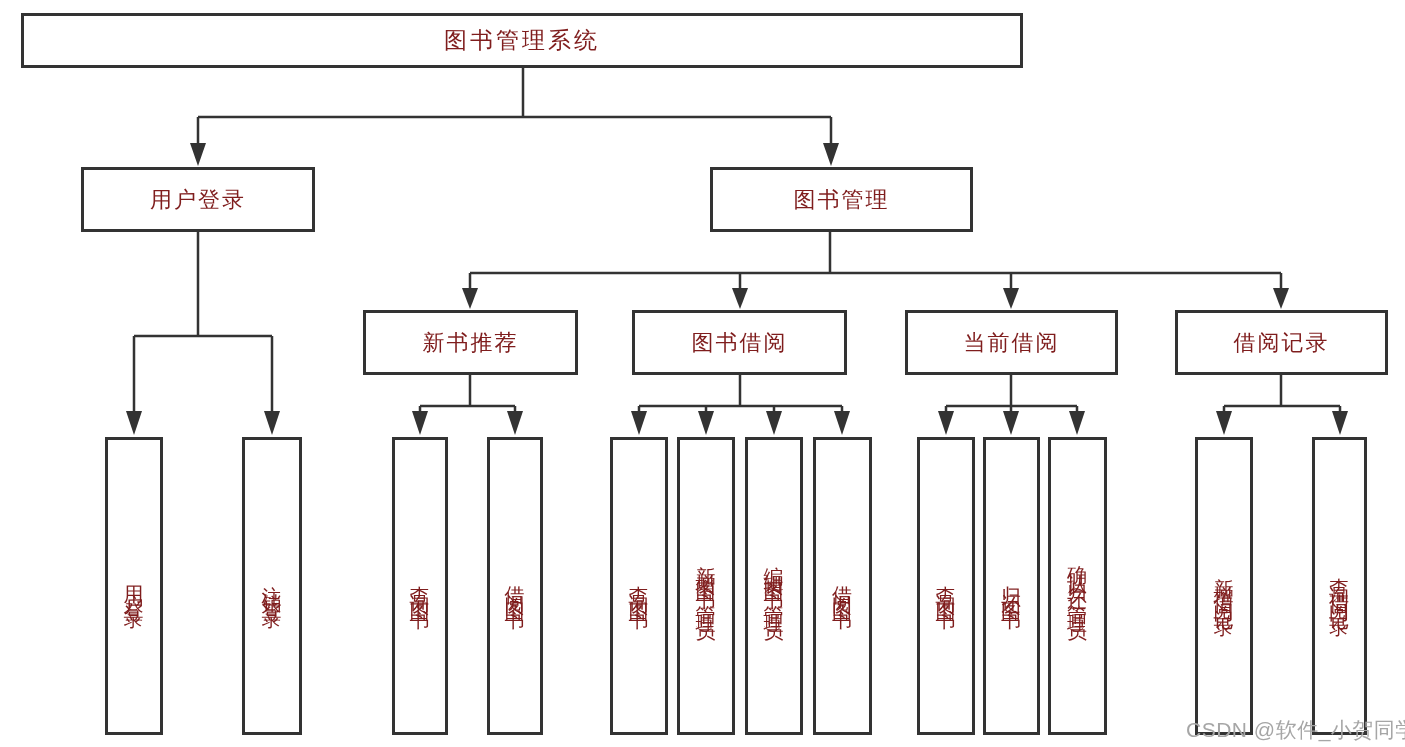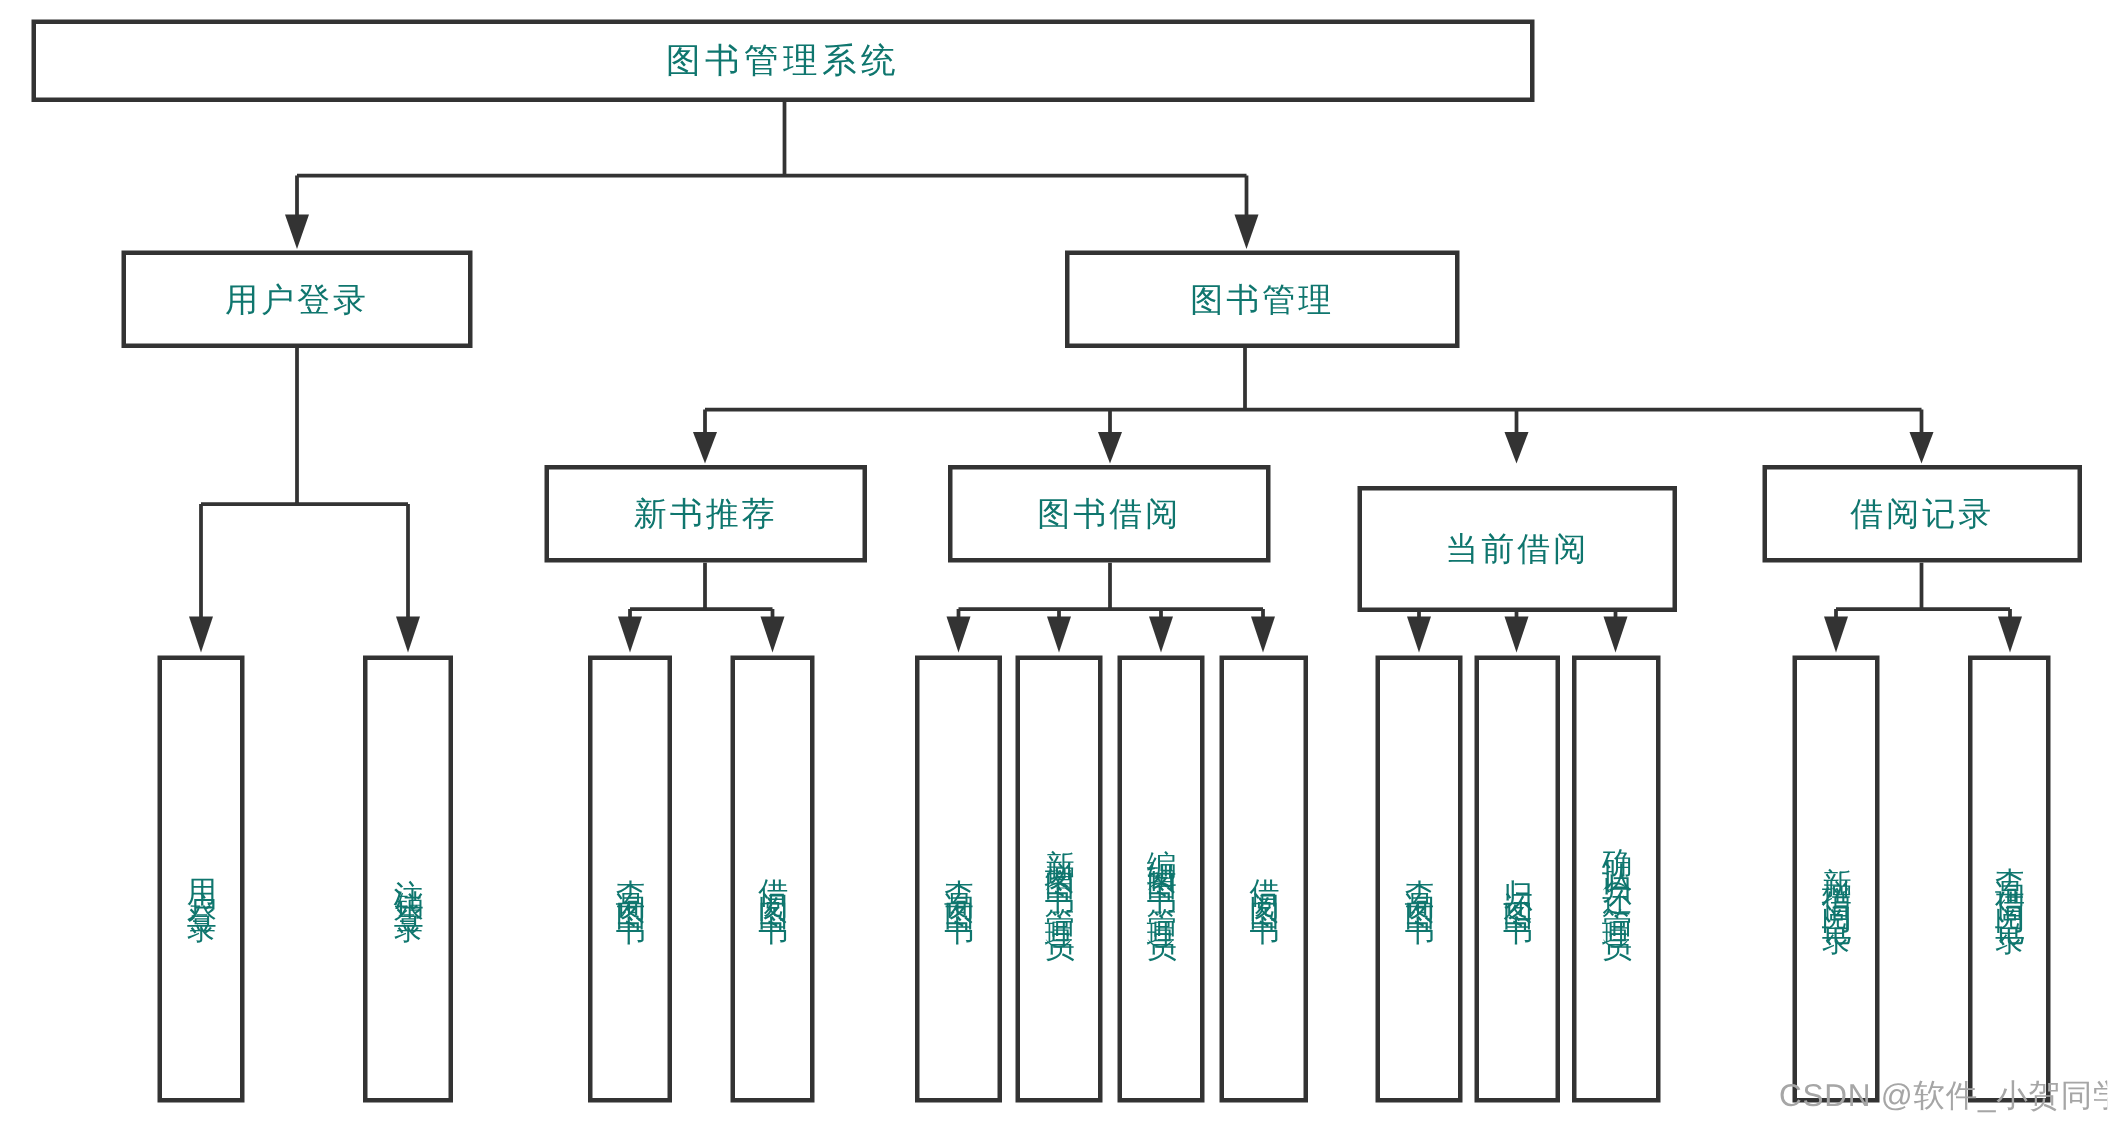--- a/index.html
+++ b/index.html
@@ -10,21 +10,21 @@
     font-family:"Liberation Sans","DejaVu Sans",sans-serif;
     overflow:hidden;
   }
   .edges{position:absolute;left:0;top:0;z-index:1;}
   .node{
     position:absolute;
     box-sizing:border-box;
     border:3px solid #333333;
     background:#ffffff;
     display:flex;align-items:center;justify-content:center;
-    color:#0f766e;
+    color:#7f1d1d;
     z-index:2;
   }
   .node.h .lbl{
     font-size:22px;
     letter-spacing:2px;
     white-space:nowrap;
   }
   .node.root .lbl{
     font-size:23px;
     letter-spacing:3px;
@@ -94,21 +94,21 @@
   <div class="node h" style="left:710px;top:167px;width:263px;height:65px">
     <span class="lbl">图书管理</span>
   </div>
 
   <div class="node h" style="left:363px;top:310px;width:215px;height:65px">
     <span class="lbl">新书推荐</span>
   </div>
   <div class="node h" style="left:632px;top:310px;width:215px;height:65px">
     <span class="lbl">图书借阅</span>
   </div>
-  <div class="node h" style="left:905px;top:324px;width:213px;height:84px">
+  <div class="node h" style="left:905px;top:310px;width:213px;height:65px">
     <span class="lbl">当前借阅</span>
   </div>
   <div class="node h" style="left:1175px;top:310px;width:213px;height:65px">
     <span class="lbl">借阅记录</span>
   </div>
 
   <div class="node v" style="left:105px;top:437px;width:58px;height:298px">
     <span class="lbl">用户登录</span>
   </div>
   <div class="node v" style="left:242px;top:437px;width:60px;height:298px">

